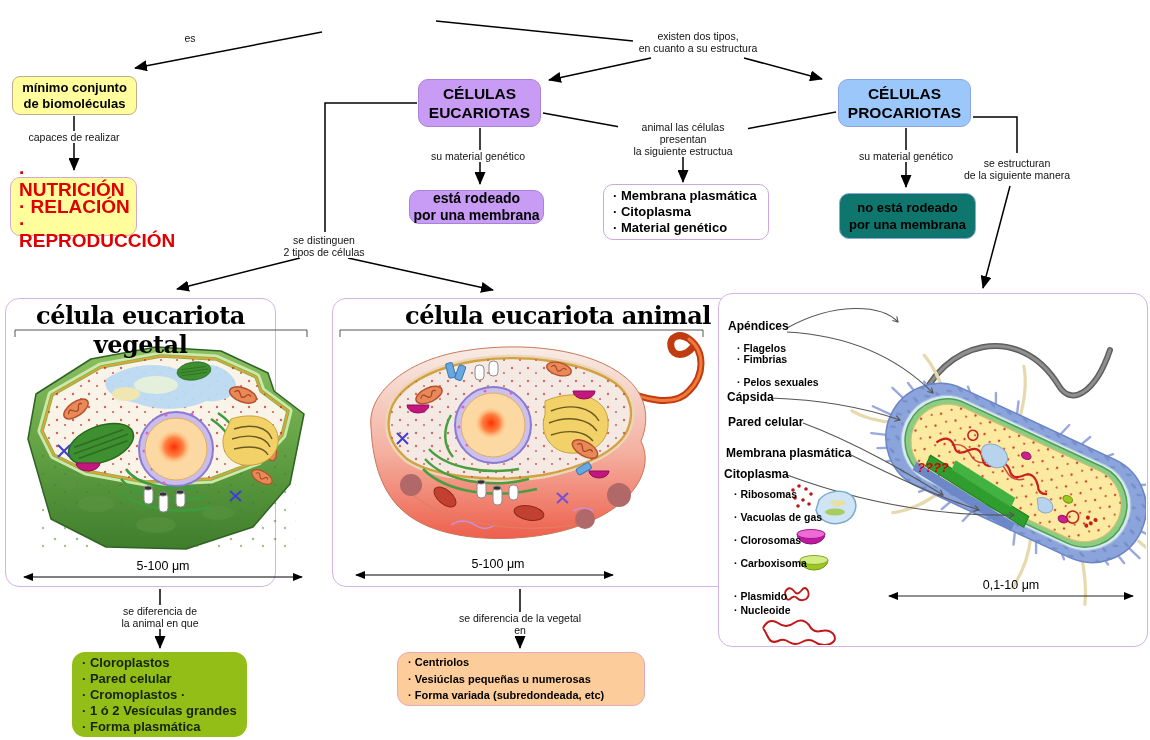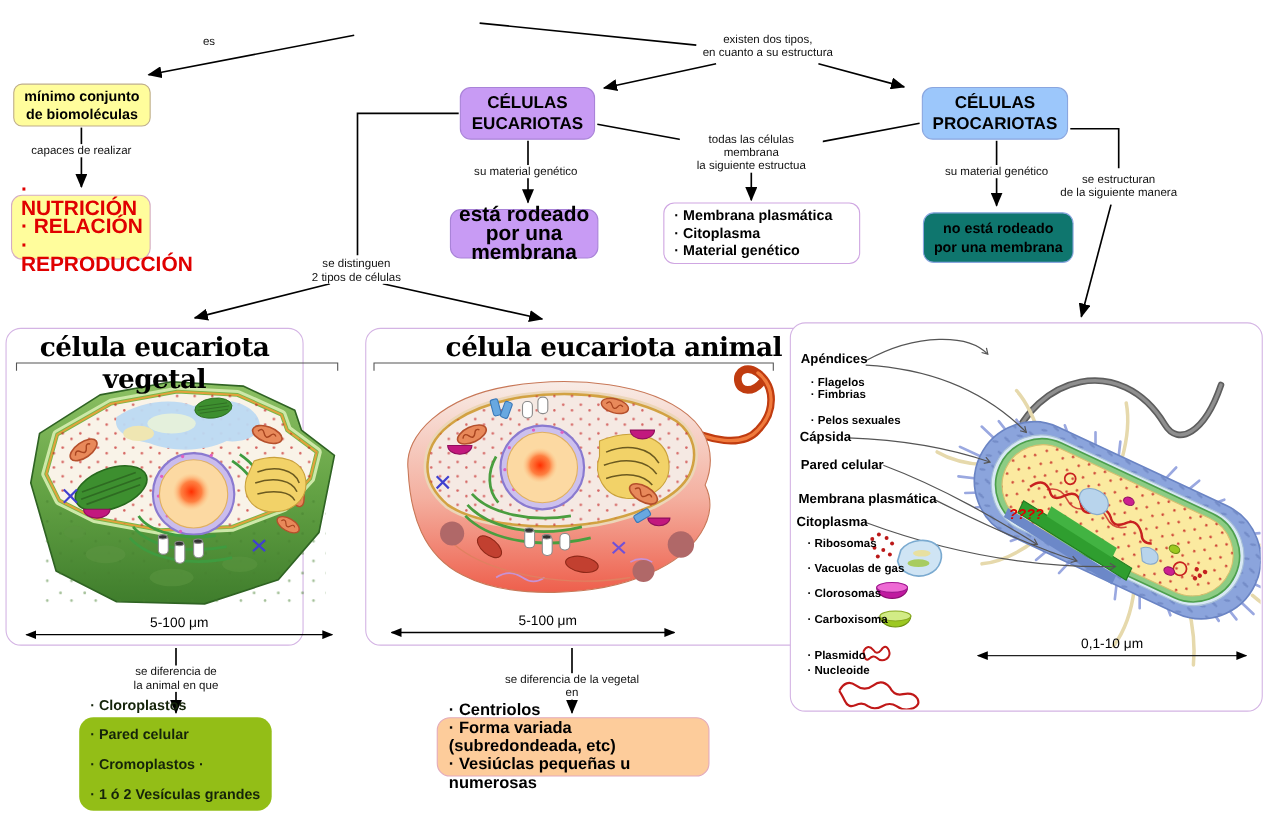--- a/index.html
+++ b/index.html
@@ -14,33 +14,33 @@
       border-radius:10px;font-size:25px;letter-spacing:.5px;}
   #node-minimo{left:12px;top:76px;width:125px;height:39px;background:#fffd9c;border:1.5px solid #bfae8a;
       border-radius:8px;font-size:13px;line-height:16px;}
   #node-funciones{left:10px;top:177px;width:127px;height:59px;background:#fffd9c;border:1.5px solid #d5abc4;
       border-radius:10px;font-size:19px;line-height:17px;color:#e00000;flex-direction:column;
       align-items:flex-start;justify-content:center;padding-left:8px;text-align:left;}
   #node-eucariotas{left:418px;top:79px;width:123px;height:48px;background:#c89bf4;border:1.5px solid #a983d8;
       border-radius:10px;font-size:15.5px;line-height:19px;}
   #node-procariotas{left:838px;top:79px;width:133px;height:48px;background:#9cc7fb;border:1.5px solid #8aa6df;
       border-radius:10px;font-size:15.5px;line-height:19px;}
-  #node-rodeado{left:409px;top:190px;width:135px;height:45px;background:#c89bf4;border:1.5px solid #a983d8;
-      border-radius:10px;font-size:19px;line-height:17px;}
-  #node-estructura{left:603px;top:184px;width:179px;height:56px;background:#fff;border:1.5px solid #cfa6e2;
+  #node-rodeado{left:409px;top:190px;width:135px;height:34px;background:#c89bf4;border:1.5px solid #a983d8;
+      border-radius:10px;font-size:14px;line-height:17px;}
+  #node-estructura{left:603px;top:184px;width:166px;height:56px;background:#fff;border:1.5px solid #cfa6e2;
       border-radius:10px;font-size:13px;line-height:16px;flex-direction:column;align-items:flex-start;
       justify-content:center;padding:4px 0 4px 9px;text-align:left;}
   #node-norodeado{left:839px;top:193px;width:137px;height:46px;background:#0f766e;border:1.5px solid #8aa6df;
       border-radius:10px;font-size:13px;line-height:17px;}
   #node-difveg{left:72px;top:652px;width:175px;height:85px;background:#93be17;border-radius:13px;
       font-size:13px;line-height:16px;color:#15240a;flex-direction:column;align-items:flex-start;
-      justify-content:center;padding-left:10px;text-align:left;gap:11px;}
+      justify-content:center;padding-left:10px;text-align:left;}
   #node-difani{left:397px;top:652px;width:248px;height:54px;background:#fdcc9b;border:1.5px solid #e3aabb;
-      border-radius:12px;font-size:15px;line-height:16.5px;flex-direction:column;align-items:flex-start;
-      justify-content:center;padding-left:10px;text-align:left;}
+      border-radius:12px;font-size:11px;line-height:16.5px;flex-direction:column;align-items:flex-start;
+      justify-content:center;padding-left:10px;text-align:right;}
   
   .cl{position:absolute;z-index:3;font-size:10.5px;line-height:12px;color:#111;text-align:center;
       white-space:pre-line;}
   .clbg{background:#fff;}
   
   .panel{position:absolute;z-index:1;background:#fff;border:1.5px solid #d4b4e4;border-radius:14px;
       box-sizing:border-box;}
   #panel-veg{left:5px;top:298px;width:271px;height:289px;}
   #panel-ani{left:332px;top:298px;width:452px;height:289px;}
   #panel-bac{left:718px;top:293px;width:430px;height:354px;}
@@ -108,29 +108,29 @@
 por una membrana</div>
   <div class="nb" id="node-difveg">
     <div>· Cloroplastos</div>
     <div>· Pared celular</div>
     <div>· Cromoplastos ·</div>
     <div>· 1 ó 2 Vesículas grandes</div>
     <div>· Forma plasmática</div>
   </div>
   <div class="nb" id="node-difani">
     <div>· Centriolos</div>
+    <div>· Vesiúclas pequeñas u numerosas</div>
     <div>· Forma variada (subredondeada, etc)</div>
-    <div>· Vesiúclas pequeñas u numerosas</div>
   </div>
 
   <div class="cl" style="left:178px;top:32px;width:24px;">es</div>
   <div class="cl clbg" style="left:24px;top:131px;width:100px;">capaces de realizar</div>
   <div class="cl" style="left:634px;top:30px;width:128px;">existen dos tipos,
 en cuanto a su estructura</div>
-  <div class="cl clbg" style="left:618px;top:121px;width:130px;">todas las células membrana
+  <div class="cl clbg" style="left:618px;top:121px;width:130px;">animal las células presentan
 la siguiente estructua</div>
   <div class="cl clbg" style="left:430px;top:150px;width:96px;">su material genético</div>
   <div class="cl clbg" style="left:858px;top:150px;width:96px;">su material genético</div>
   <div class="cl" style="left:962px;top:157px;width:110px;">se estructuran
 de la siguiente manera</div>
   <div class="cl clbg" style="left:280px;top:234px;width:88px;">se distinguen
 2 tipos de células</div>
   <div class="cl clbg" style="left:118px;top:605px;width:84px;">se diferencia de
 la animal en que</div>
   <div class="cl clbg" style="left:453px;top:612px;width:134px;">se diferencia de la vegetal en</div>

